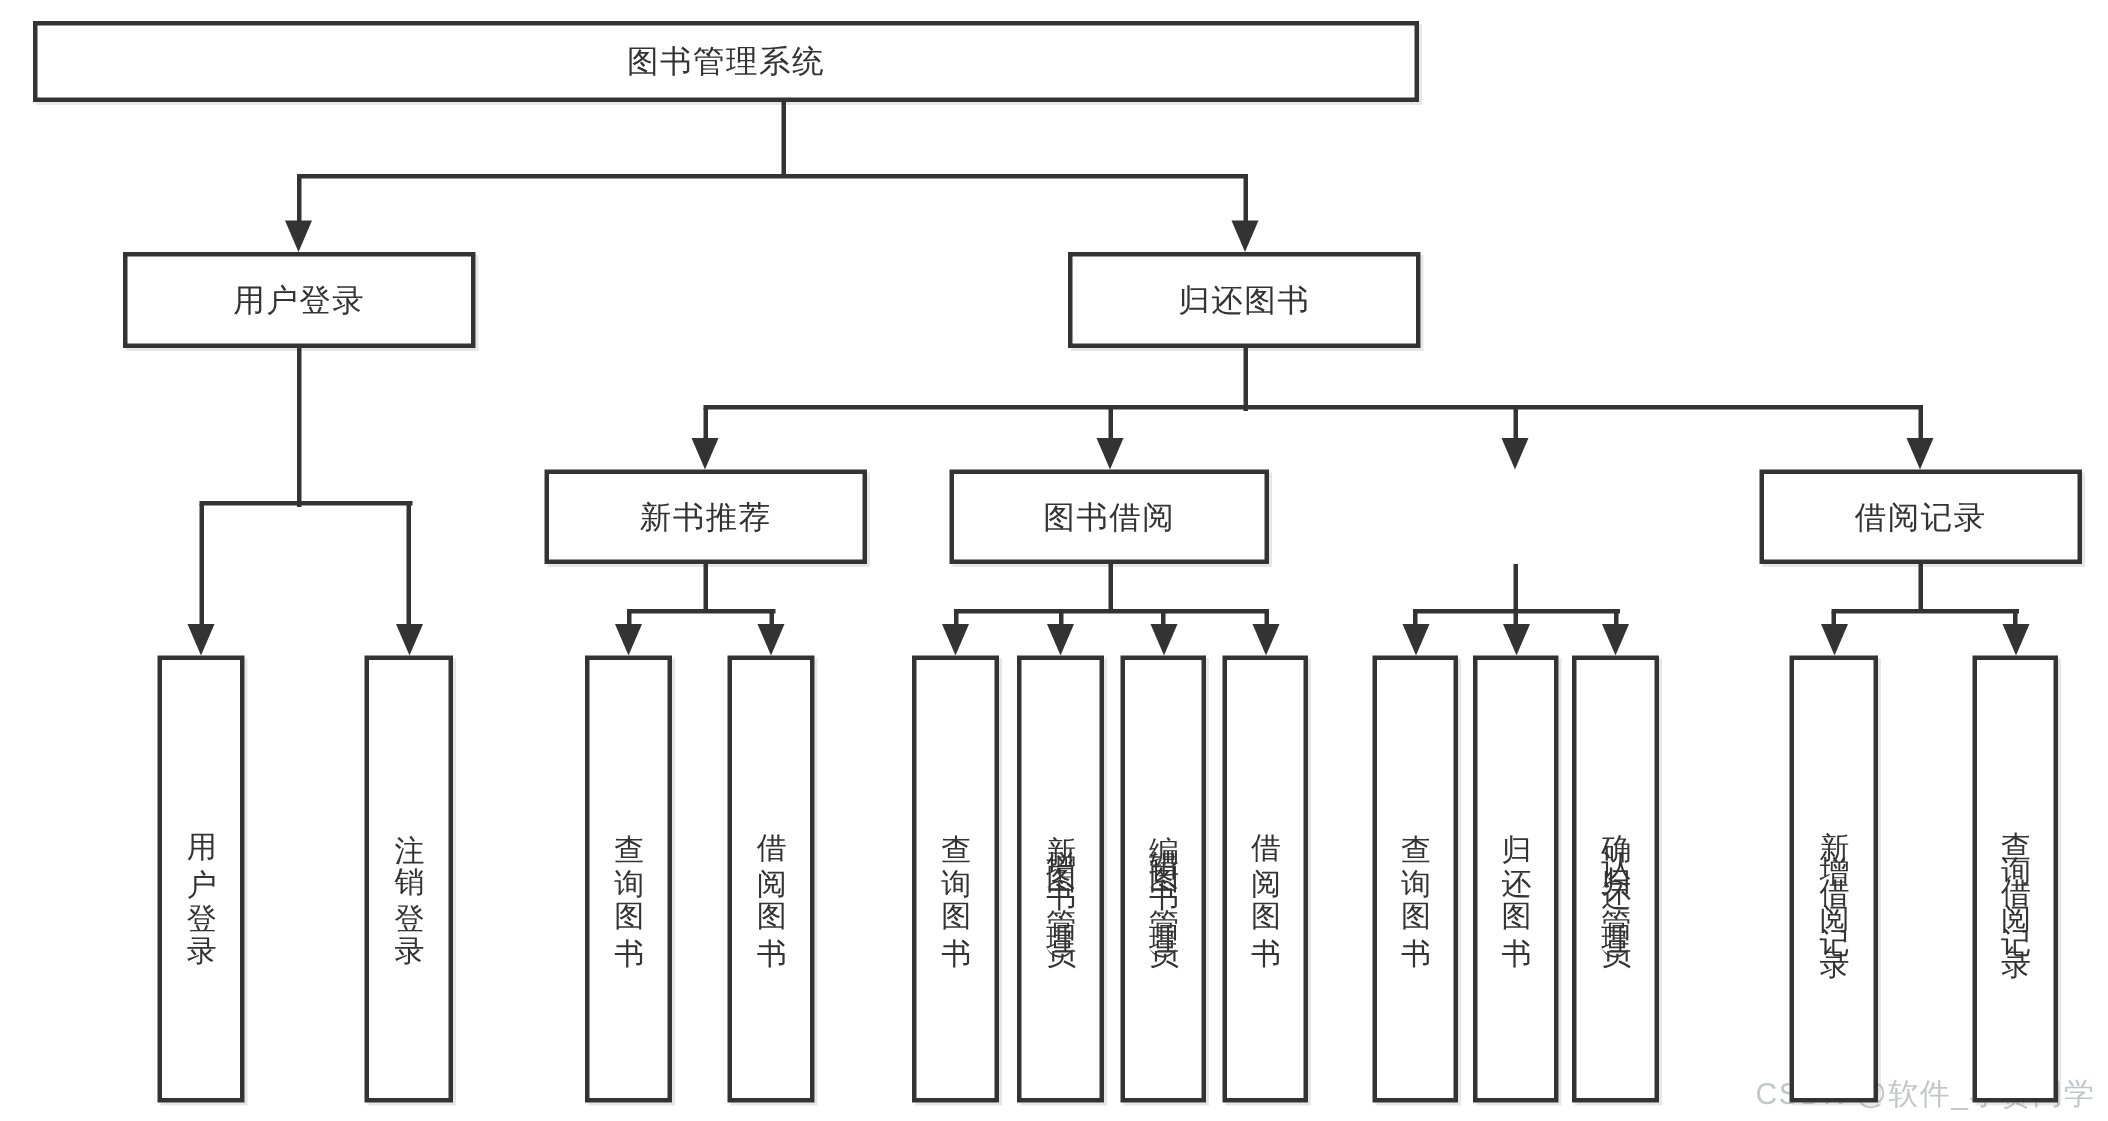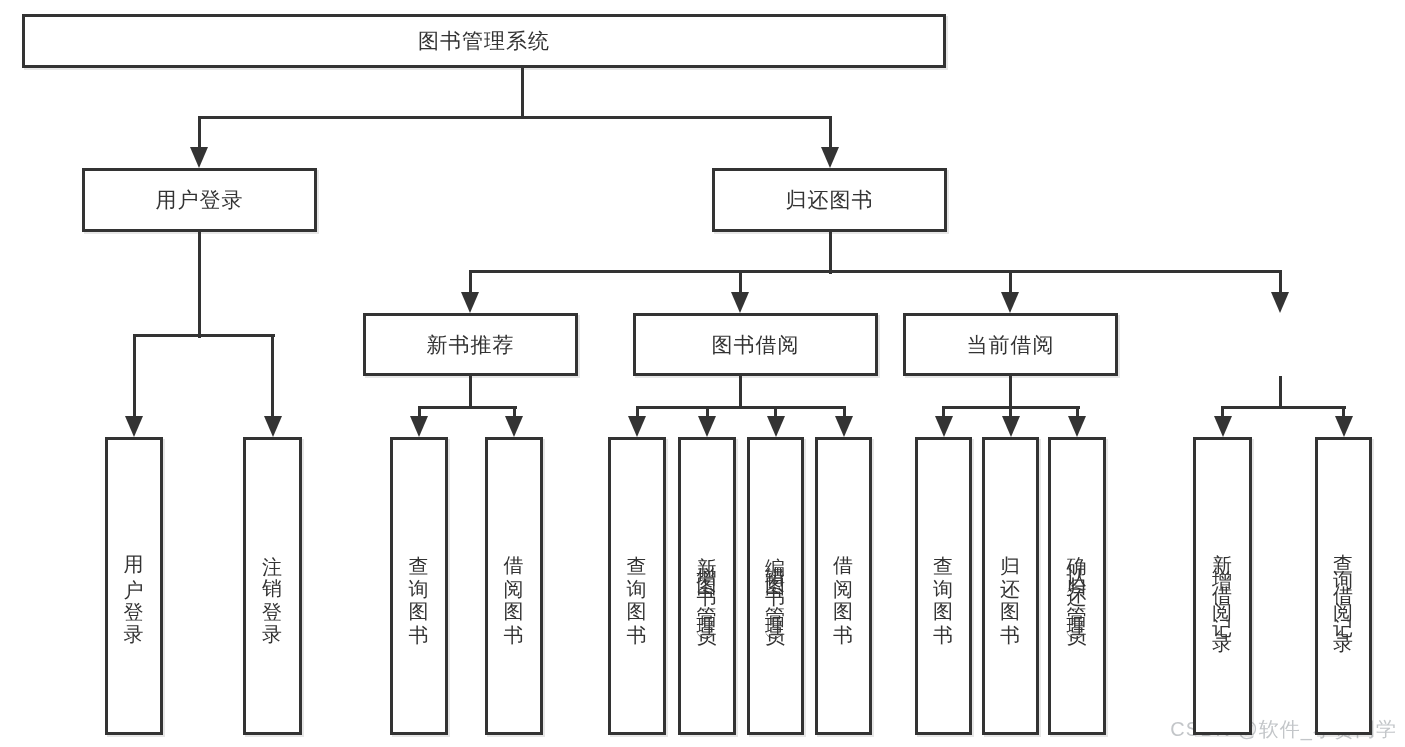--- a/index.html
+++ b/index.html
@@ -70,25 +70,25 @@
   <div id="watermark">CSDN @软件_小贺同学</div>
 <div class="node" style="left: 82px; top: 168px; width: 235px; height: 64px;">
       <span class="lbl">用户登录</span>
     </div>
     <div class="node" style="left: 712px; top: 168px; width: 235px; height: 64px;">
       <span class="lbl">归还图书</span>
     </div>
     <div class="node" style="left: 363px; top: 313px; width: 215px; height: 63px;">
       <span class="lbl">新书推荐</span>
     </div>
-    <div class="node" style="left: 633px; top: 313px; width: 245px; height: 63px;">
+    <div class="node" style="left: 633px; top: 313px; width: 213px; height: 63px;">
       <span class="lbl">图书借阅</span>
     </div>
-    <div class="node" style="left: 903px; top: 313px; width: 215px; height: 63px;">
-      <span class="lbl">当前借阅</span>
+    <div class="node" style="left: 1173px; top: 313px; width: 215px; height: 63px;">
+      <span class="lbl">借阅记录</span>
     </div>
     <div class="node v-node" style="left: 105px; top: 437px; width: 58px; height: 298px;">
       <span class="lbl sp4">用户登录</span>
     </div>
     <div class="node v-node" style="left: 243px; top: 437px; width: 59px; height: 298px;">
       <span class="lbl sp4">注销登录</span>
     </div>
     <div class="node v-node" style="left: 390px; top: 437px; width: 58px; height: 298px;">
       <span class="lbl sp4">查询图书</span>
     </div>

